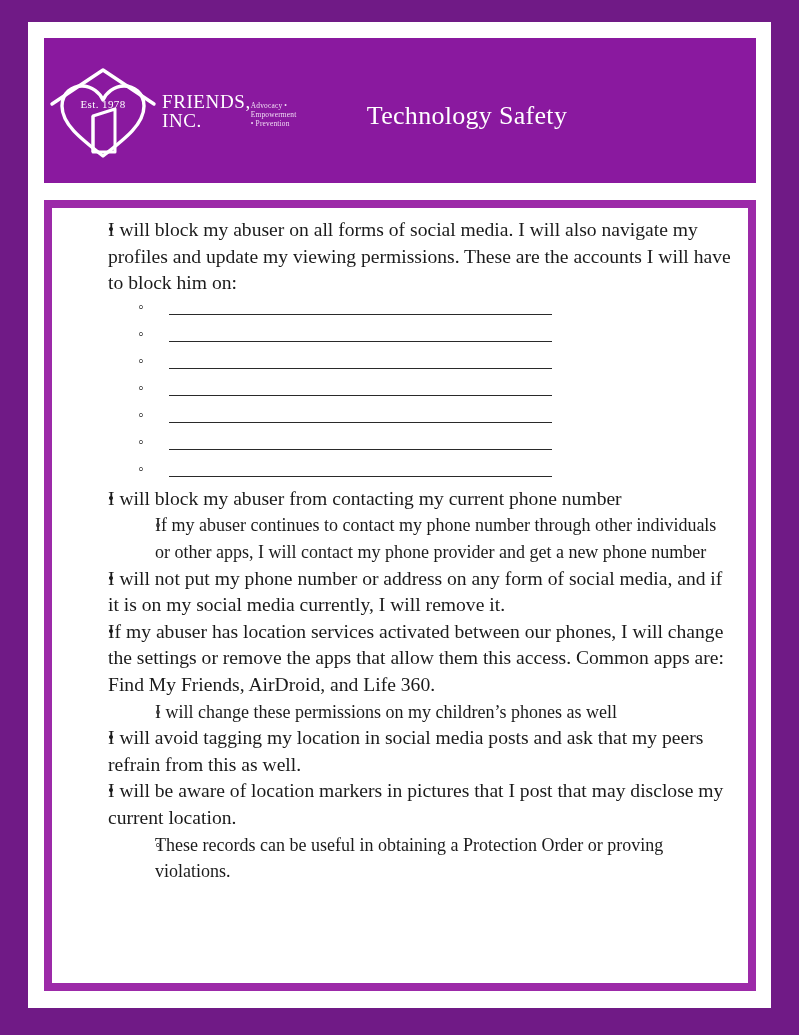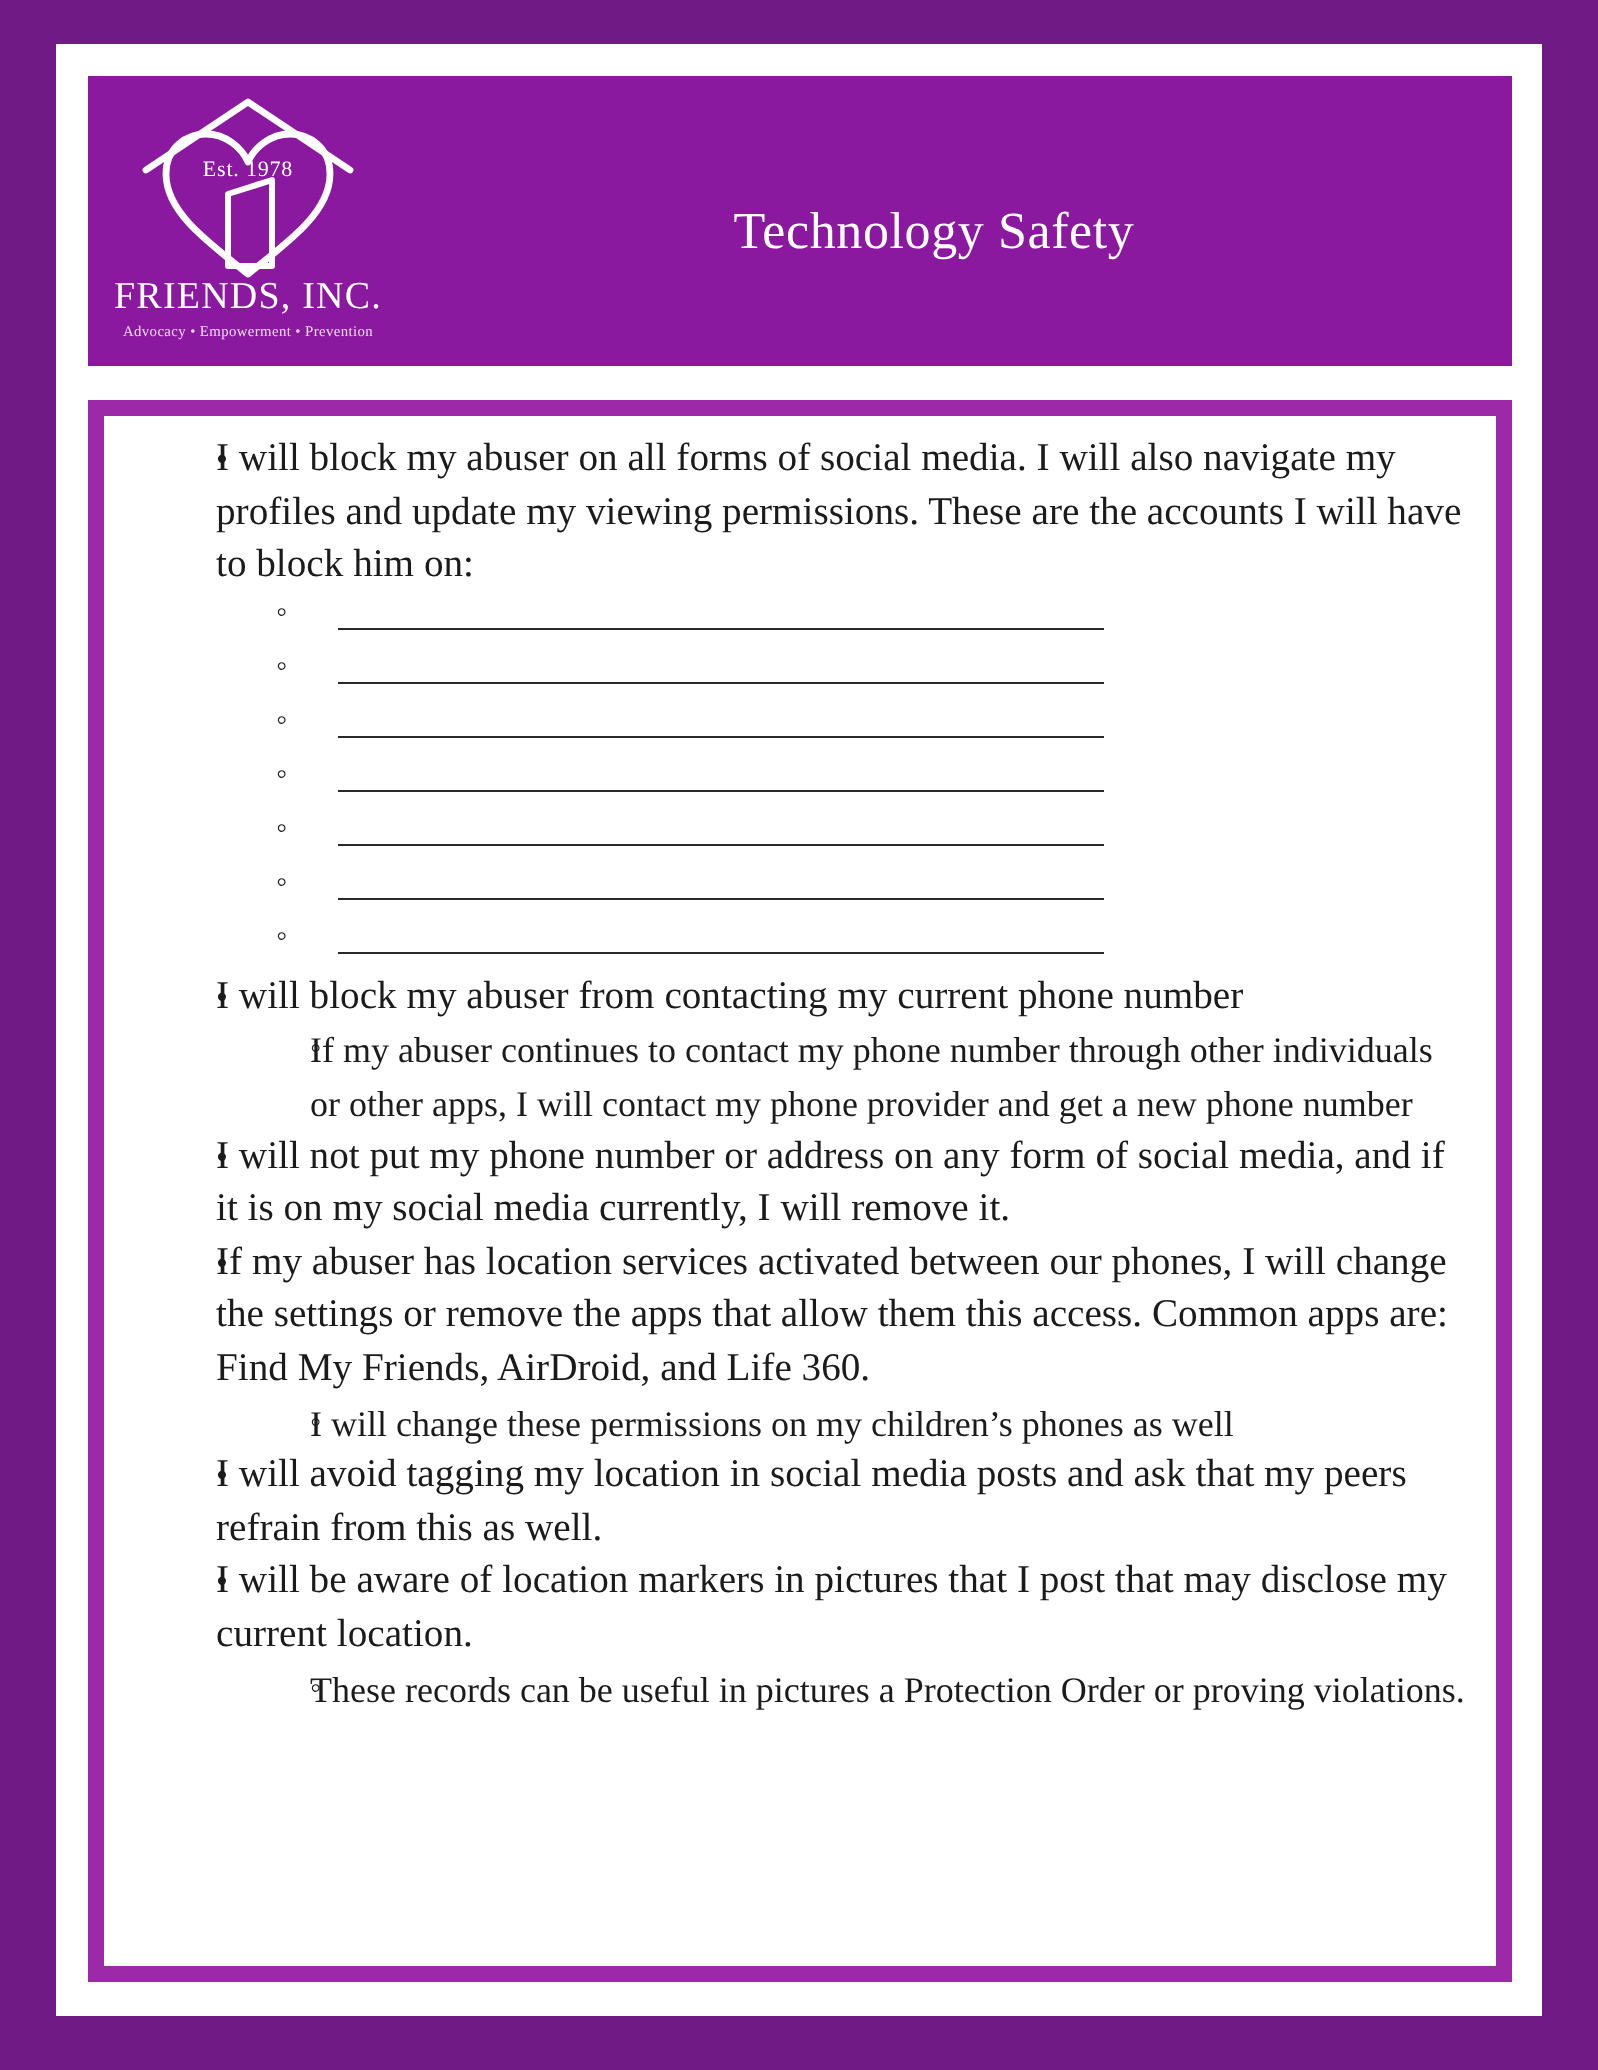--- a/index.html
+++ b/index.html
@@ -45,21 +45,21 @@
     display: flex;
     align-items: center;
   }
 
   .logo-block {
     width: 160px;
     min-width: 160px;
     height: 140px;
     position: relative;
     display: flex;
-    flex-direction: column;
+    flex-direction: row;
     align-items: center;
     justify-content: flex-start;
     padding-top: 4px;
     box-sizing: border-box;
   }
   .logo-mark {
     position: relative;
     width: 118px;
     height: 98px;
   }
@@ -295,20 +295,20 @@
           </li>
           <li>
             <span class="btext">I will avoid tagging my location in social media posts and ask that my peers refrain from this as well.</span>
           </li>
           <li>
             <span class="btext">I will be aware of location markers in pictures that I post that may disclose my current location.</span>
           </li>
           <li>
             <ul class="lvl2">
               <li>
-                <span class="stext">These records can be useful in pictures a Protection Order or proving violations.</span>
+                <span class="stext">These records can be useful in obtaining a Protection Order or proving violations.</span>
               </li>
             </ul>
           </li>
         </ul>
     </div>
   </div>
 </div>
 
 </body></html>

